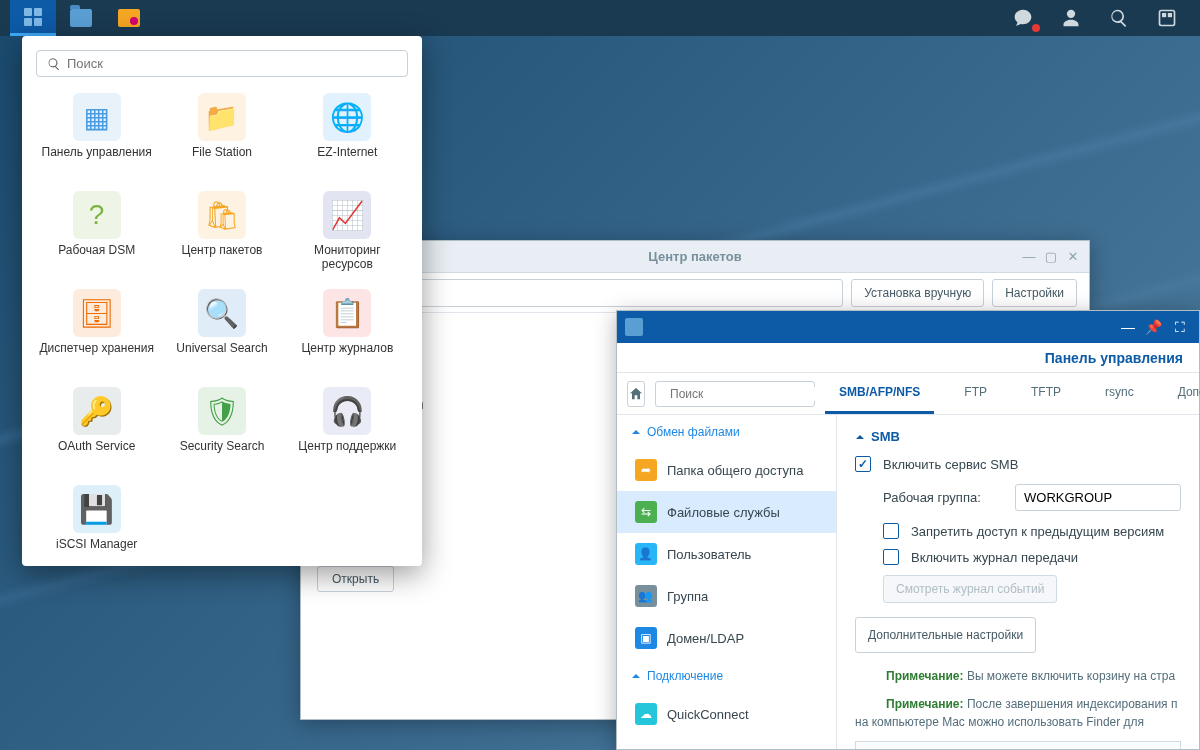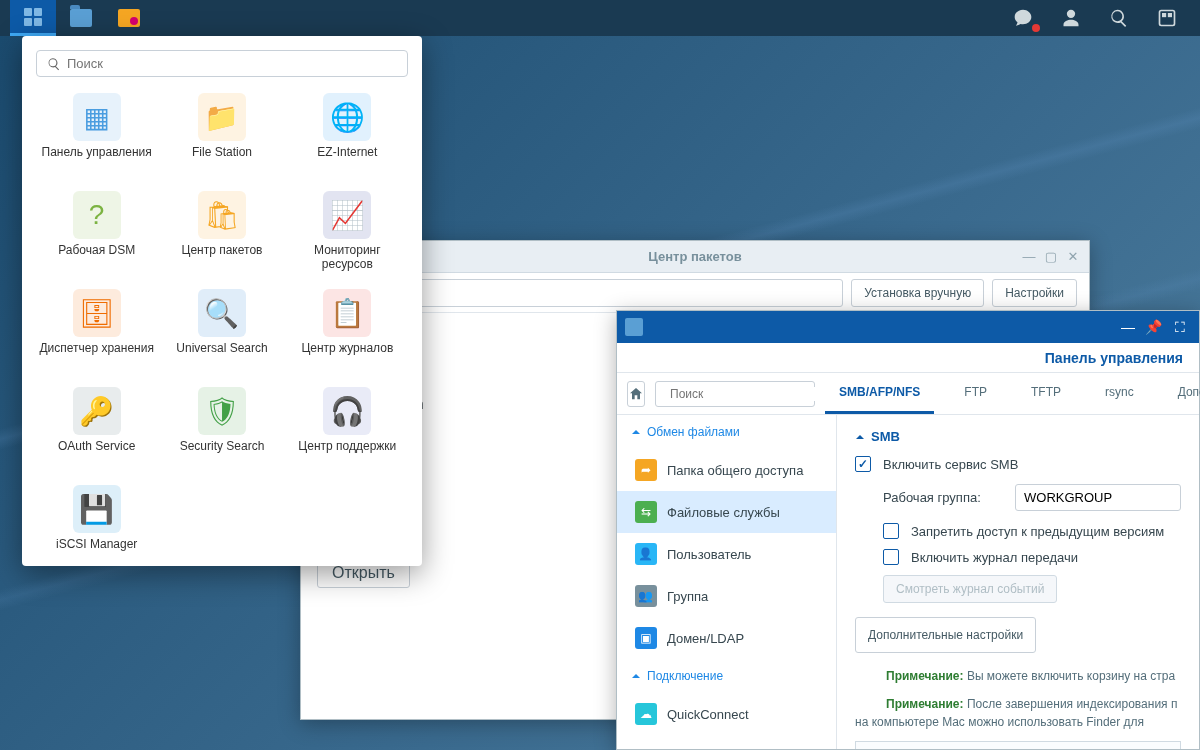--- a/index.html
+++ b/index.html
@@ -41,21 +41,21 @@
 .pkg-btn { padding:6px 12px; border:1px solid #c8d0d8; border-radius:3px; background:#fff; font-size:12px; color:#455a64; cursor:pointer; }
 .pkg-body { display:flex; height:calc(100% - 72px); }
 .pkg-main { flex:1; padding:12px 16px; overflow:hidden; }
 .pkg-link { color:#1e88e5; font-size:13px; margin-bottom:10px; }
 .pkg-updatebar { display:flex; justify-content:flex-end; margin-bottom:10px; }
 .pkg-update-btn { background:#4caf50; color:#fff; border:none; padding:7px 14px; border-radius:3px; font-size:12px; cursor:pointer; }
 .pkg-entry { display:flex; flex-direction:column; gap:2px; padding:8px 0; }
 .pkg-entry-title { font-size:14px; color:#263238; font-weight:500; }
 .pkg-entry-status { font-size:12px; color:#4caf50; }
 .pkg-entry-date { font-size:12px; color:#90a4ae; }
-.pkg-open-btn { align-self:flex-start; padding:5px 14px; border:1px solid #c8d0d8; background:#fff; border-radius:3px; font-size:16px; color:#455a64; cursor:pointer; }
+.pkg-open-btn { align-self:flex-start; margin-top:8px; padding:5px 14px; border:1px solid #c8d0d8; background:#fff; border-radius:3px; font-size:12px; color:#455a64; cursor:pointer; }
 
 
 .cp-window { position:absolute; top:310px; left:616px; right:0; bottom:0; background:#fff; border:1px solid #b0bec5; box-shadow:0 4px 20px rgba(0,0,0,0.3); z-index:200; }
 .cp-titlebar { height:32px; background:#0d5aa7; display:flex; align-items:center; justify-content:space-between; padding:0 8px; }
 .cp-titlebar-left { display:flex; align-items:center; gap:8px; }
 .cp-title-icon { width:18px; height:18px; background:#5a9fd4; border-radius:2px; }
 .cp-winctrl { display:flex; gap:4px; }
 .cp-winctrl span { width:22px; height:20px; display:flex; align-items:center; justify-content:center; color:#fff; cursor:pointer; font-size:14px; }
 .cp-header { height:30px; display:flex; align-items:center; justify-content:flex-end; padding:0 16px; border-bottom:1px solid #e0e6ec; }
 .cp-header-title { color:#0d5aa7; font-size:14px; font-weight:600; }

